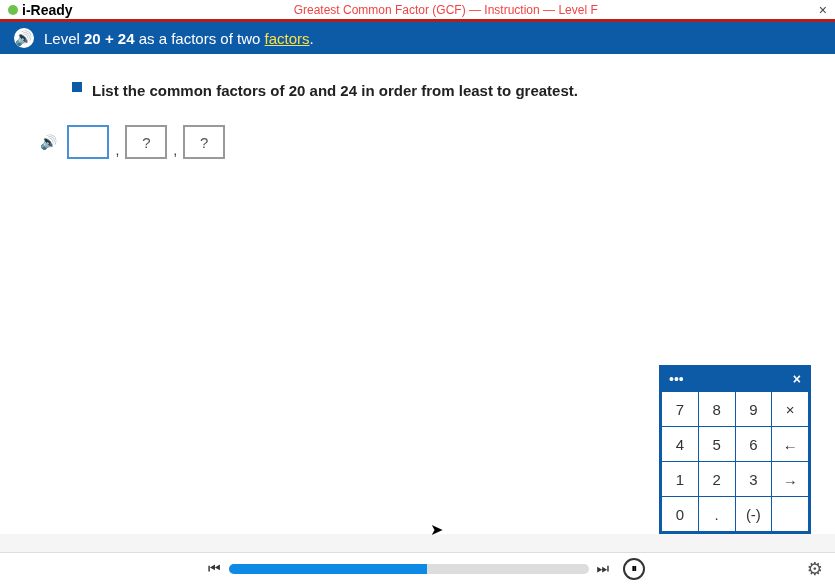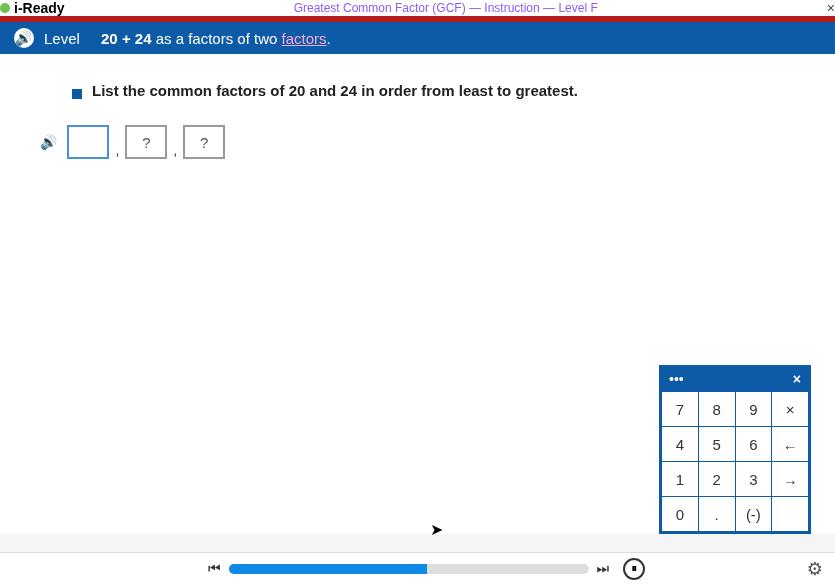--- a/index.html
+++ b/index.html
@@ -9,39 +9,39 @@
       width: 835px;
       height: 584px;
       position: relative;
       overflow: hidden;
     }
     .titlebar {
       display: flex;
       align-items: center;
       background: #fff;
       height: 22px;
-      padding: 0 0;
-      border-bottom: 6px solid #b91c1c;
+      padding: 0 8px;
+      border-bottom: 3px solid #b91c1c;
     }
     .brand {
       display: flex;
       align-items: center;
       gap: 4px;
       font-weight: bold;
       font-size: 14px;
     }
     .brand-dot {
       width: 10px; height: 10px; border-radius: 50%;
       background: #6cc24a;
     }
     .title-center {
       flex: 1;
       text-align: center;
       font-size: 12px;
-      color: #8b5cf6;
+      color: #ef4444;
     }
     .title-close {
       font-size: 14px;
       color: #444;
       cursor: pointer;
     }
     .banner {
       background: #0d5aa7;
       color: #fff;
       padding: 6px 14px;
@@ -51,30 +51,30 @@
       font-size: 15px;
     }
     .audio-icon {
       width: 20px; height: 20px;
       display: flex; align-items: center; justify-content: center;
       font-size: 14px;
       color: #0d5aa7;
       background: #fff;
       border-radius: 50%;
     }
-    .banner a { color: #f9a8d4; text-decoration: underline; text-align: right; }
-    .banner .bold { font-weight: bold; margin-left: 17px; }
+    .banner a { color: #fde047; text-decoration: underline; text-align: right; }
+    .banner .bold { font-weight: bold; }
     .content {
       padding: 28px 40px;
       background: #fff;
       height: 480px;
     }
     .instruction-row {
       display: flex;
-      align-items: flex-end;
+      align-items: flex-start;
       gap: 10px;
       font-size: 15px;
       font-weight: bold;
       color: #222;
       padding-left: 32px;
     }
     .bullet-sq {
       width: 10px; height: 10px;
       background: #0d5aa7;
     }

